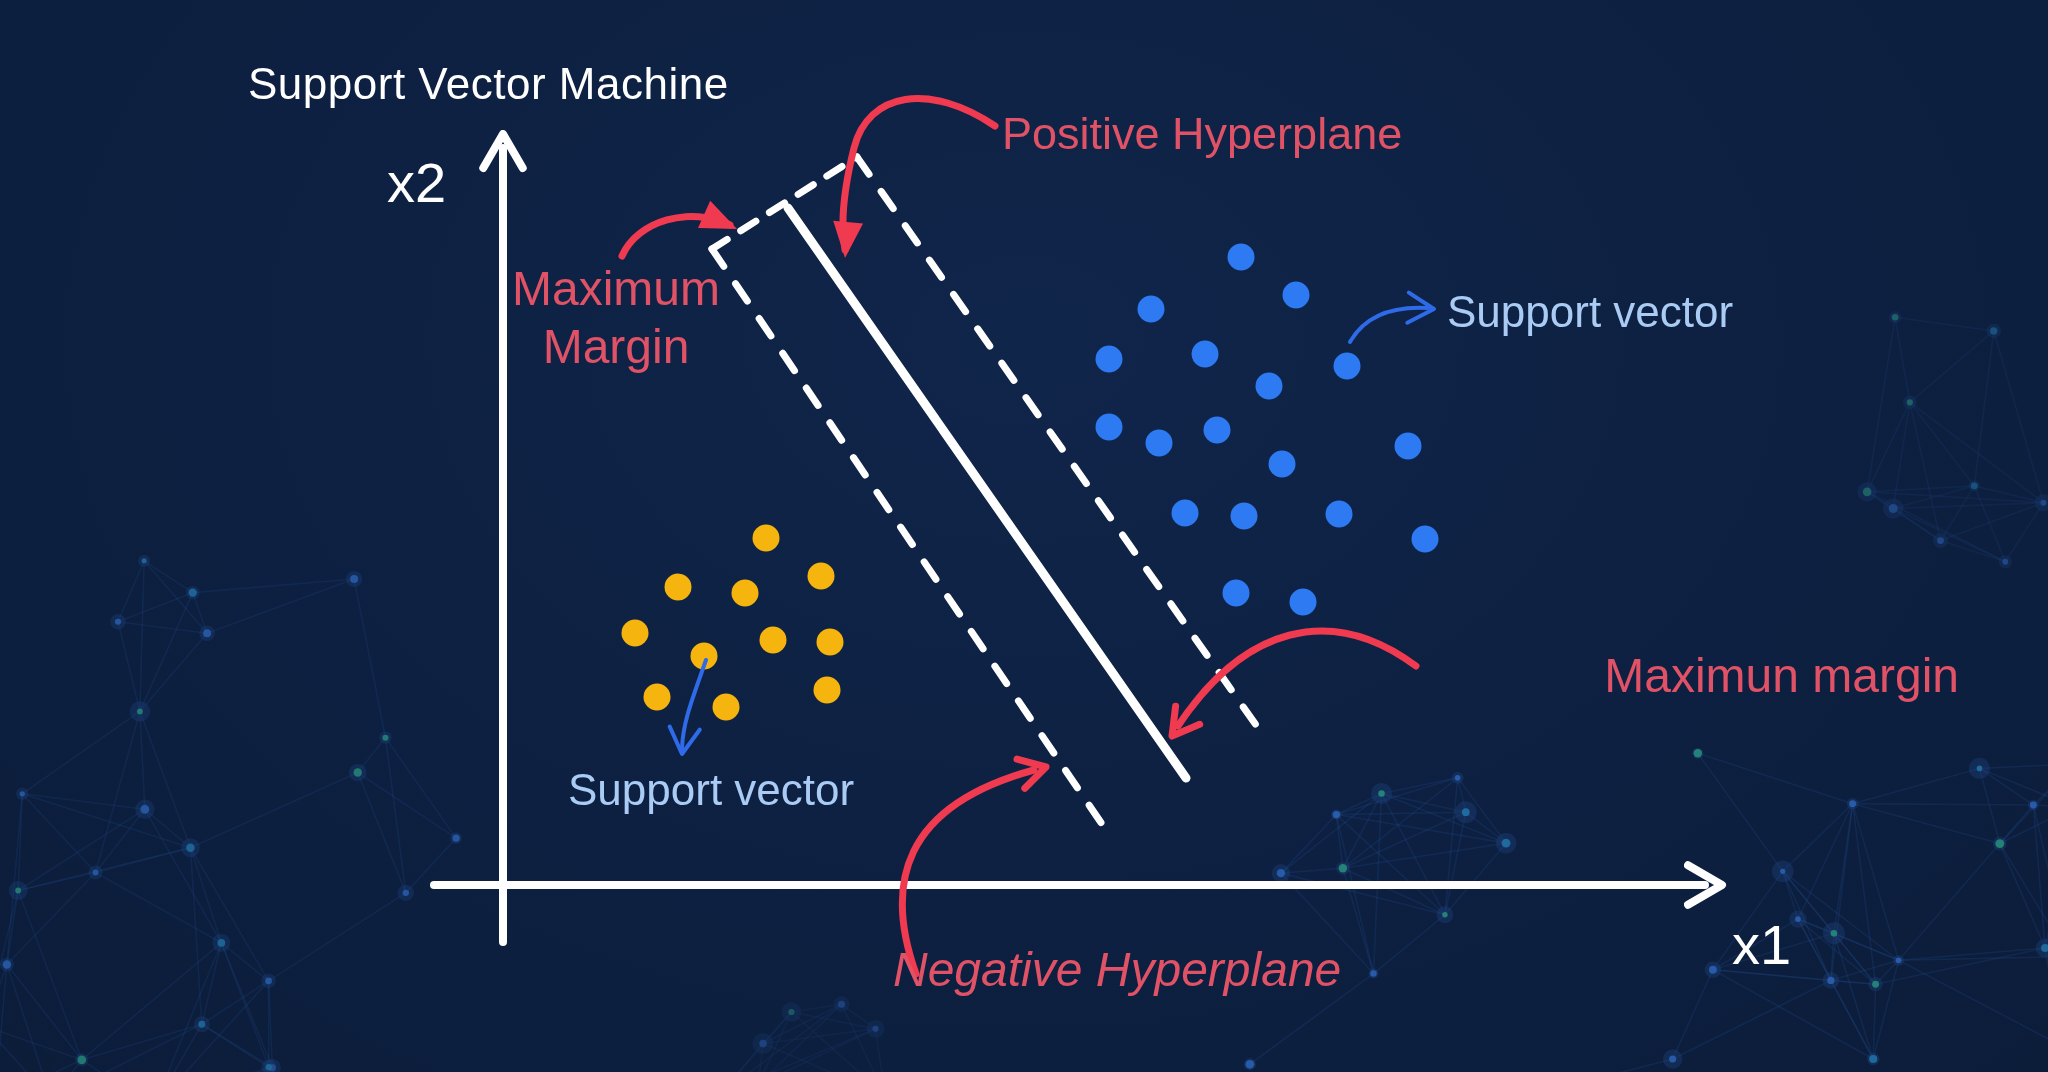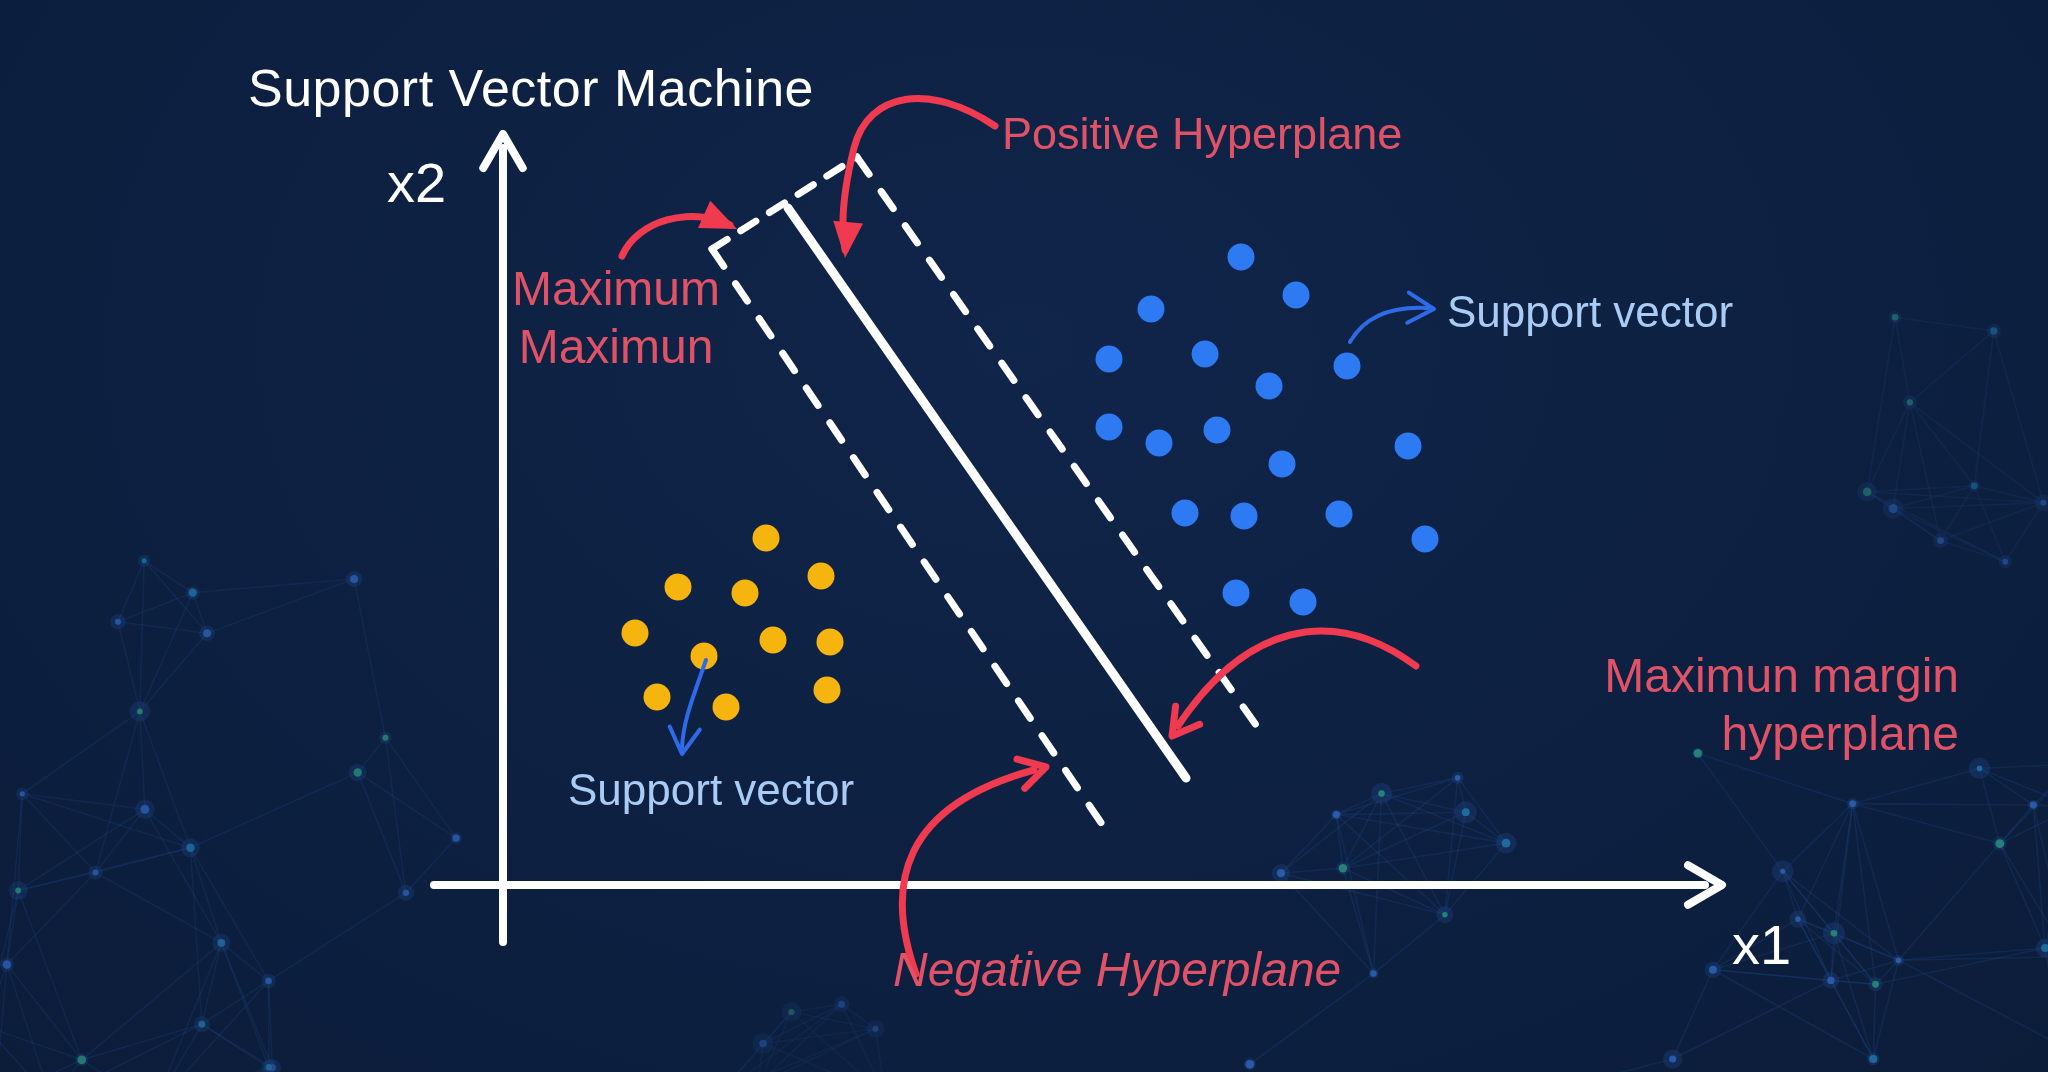--- a/index.html
+++ b/index.html
@@ -1,21 +1,21 @@
 <!DOCTYPE html>
 <html><head>
 <meta charset="utf-8">
 <style>
   html,body{margin:0;padding:0;background:#0d2041;}
   #stage{position:relative;width:2048px;height:1072px;overflow:hidden;
          background:radial-gradient(ellipse at 50% 32%, #10254a 0%, #0d2041 55%, #0c1d3a 100%);
          font-family:"Liberation Sans", sans-serif;}
   #fig{position:absolute;left:0;top:0;}
   .txt{position:absolute;white-space:pre;line-height:1;}
-  .title{font-size:52px;color:#ffffff;font-weight:500;letter-spacing:0.5px;}
+  .title{font-size:44px;color:#ffffff;font-weight:500;letter-spacing:0.5px;}
   .axis-label{font-size:56px;color:#ffffff;font-weight:500;}
   .red{color:#e05266;font-weight:500;text-align:center;}
   .red-lg{font-size:48px;}
   .red-md{font-size:45px;}
   .blue-label{font-size:44px;color:#a9cbf4;font-weight:400;}
   .two-line{line-height:58px;}
 </style>
 </head>
 <body>
 
@@ -454,23 +454,23 @@
   </svg>
 
   <div class="txt title" style="left:248px; top:62px;">Support Vector Machine</div>
 
   <div class="txt axis-label" style="left:387px; top:155px;">x2</div>
 
   <div class="txt axis-label" style="left:1732px; top:917px;">x1</div>
 
   <div class="txt red red-md" style="left:1002px; top:111px;">Positive Hyperplane</div>
 
-  <div class="txt red red-lg two-line" style="left:500px; top:260px; width:232px; "><span>Maximum</span><br><span>Maximun</span></div>
-
-  <div class="txt red red-lg two-line" style="left:1359px; top:647px; width:600px; text-align:right;"><span>Maximun margin</span><br><span>hyperplane</span></div>
+  <div class="txt red red-lg two-line" style="left:500px; top:260px; width:232px; "><span>Maximum</span><br><span>Margin</span></div>
+
+  <div class="txt red red-lg two-line" style="left:1359px; top:647px; width:600px; text-align:right;"><span>Maximun margin</span><br></div>
 
   <div class="txt red red-lg" style="left:893px; top:946px;font-style:italic;">Negative Hyperplane</div>
 
   <div class="txt blue-label" style="left:568px; top:768px;">Support vector</div>
 
   <div class="txt blue-label" style="left:1447px; top:290px;">Support vector</div>
 
 </div>
 
 </body></html>

